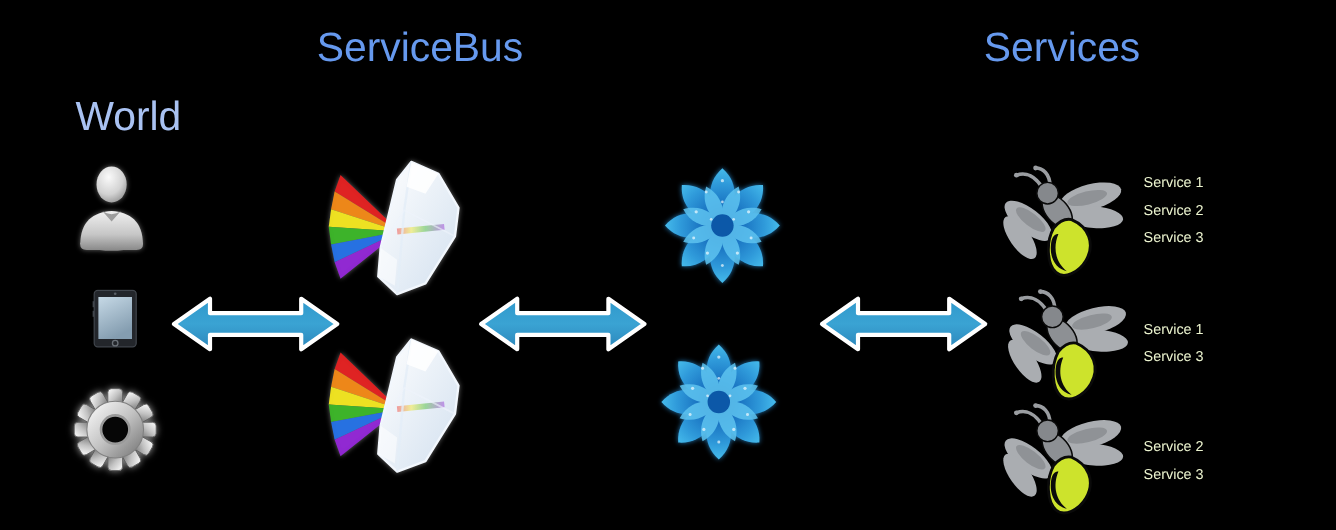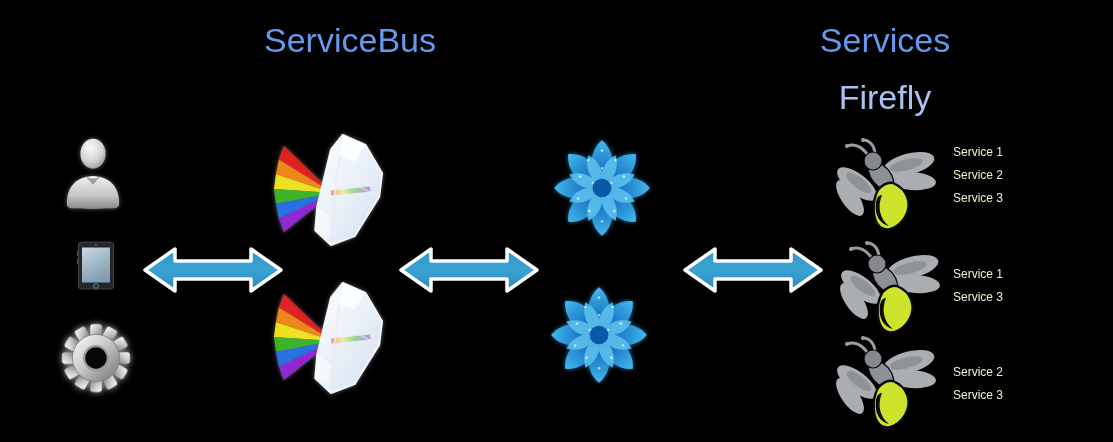--- a/index.html
+++ b/index.html
@@ -178,21 +178,21 @@
     <symbol id="sym-arrow" viewBox="0 0 142 50">
       <polygon points="3,25 33,4 33,16 109,16 109,4 139,25 109,46 109,34 33,34 33,46" fill="url(#agrad)" stroke="#ffffff" stroke-width="3.5" stroke-linejoin="round"></polygon>
     </symbol>
   </defs>
 </svg>
 
 <div class="stage">
 
   <div class="hdr primary" style="left:250px;top:22px;width:200px;">ServiceBus</div>
   <div class="hdr primary" style="left:785px;top:22px;width:200px;">Services</div>
-  <div class="hdr secondary" style="left:785px;top:79px;width:200px;">Firefly</div>
+  <div class="hdr secondary" style="left:27px;top:79px;width:160px;">World</div>
 
   <div class="icon glow-soft" style="left:64px;top:138px;width:58px;height:72px;">
     <svg>
         <use href="#sym-person"></use>
       </svg>
   </div>
   <div class="icon" style="left:77px;top:241px;width:40px;height:52px;">
     <svg>
         <use href="#sym-tablet"></use>
       </svg>

